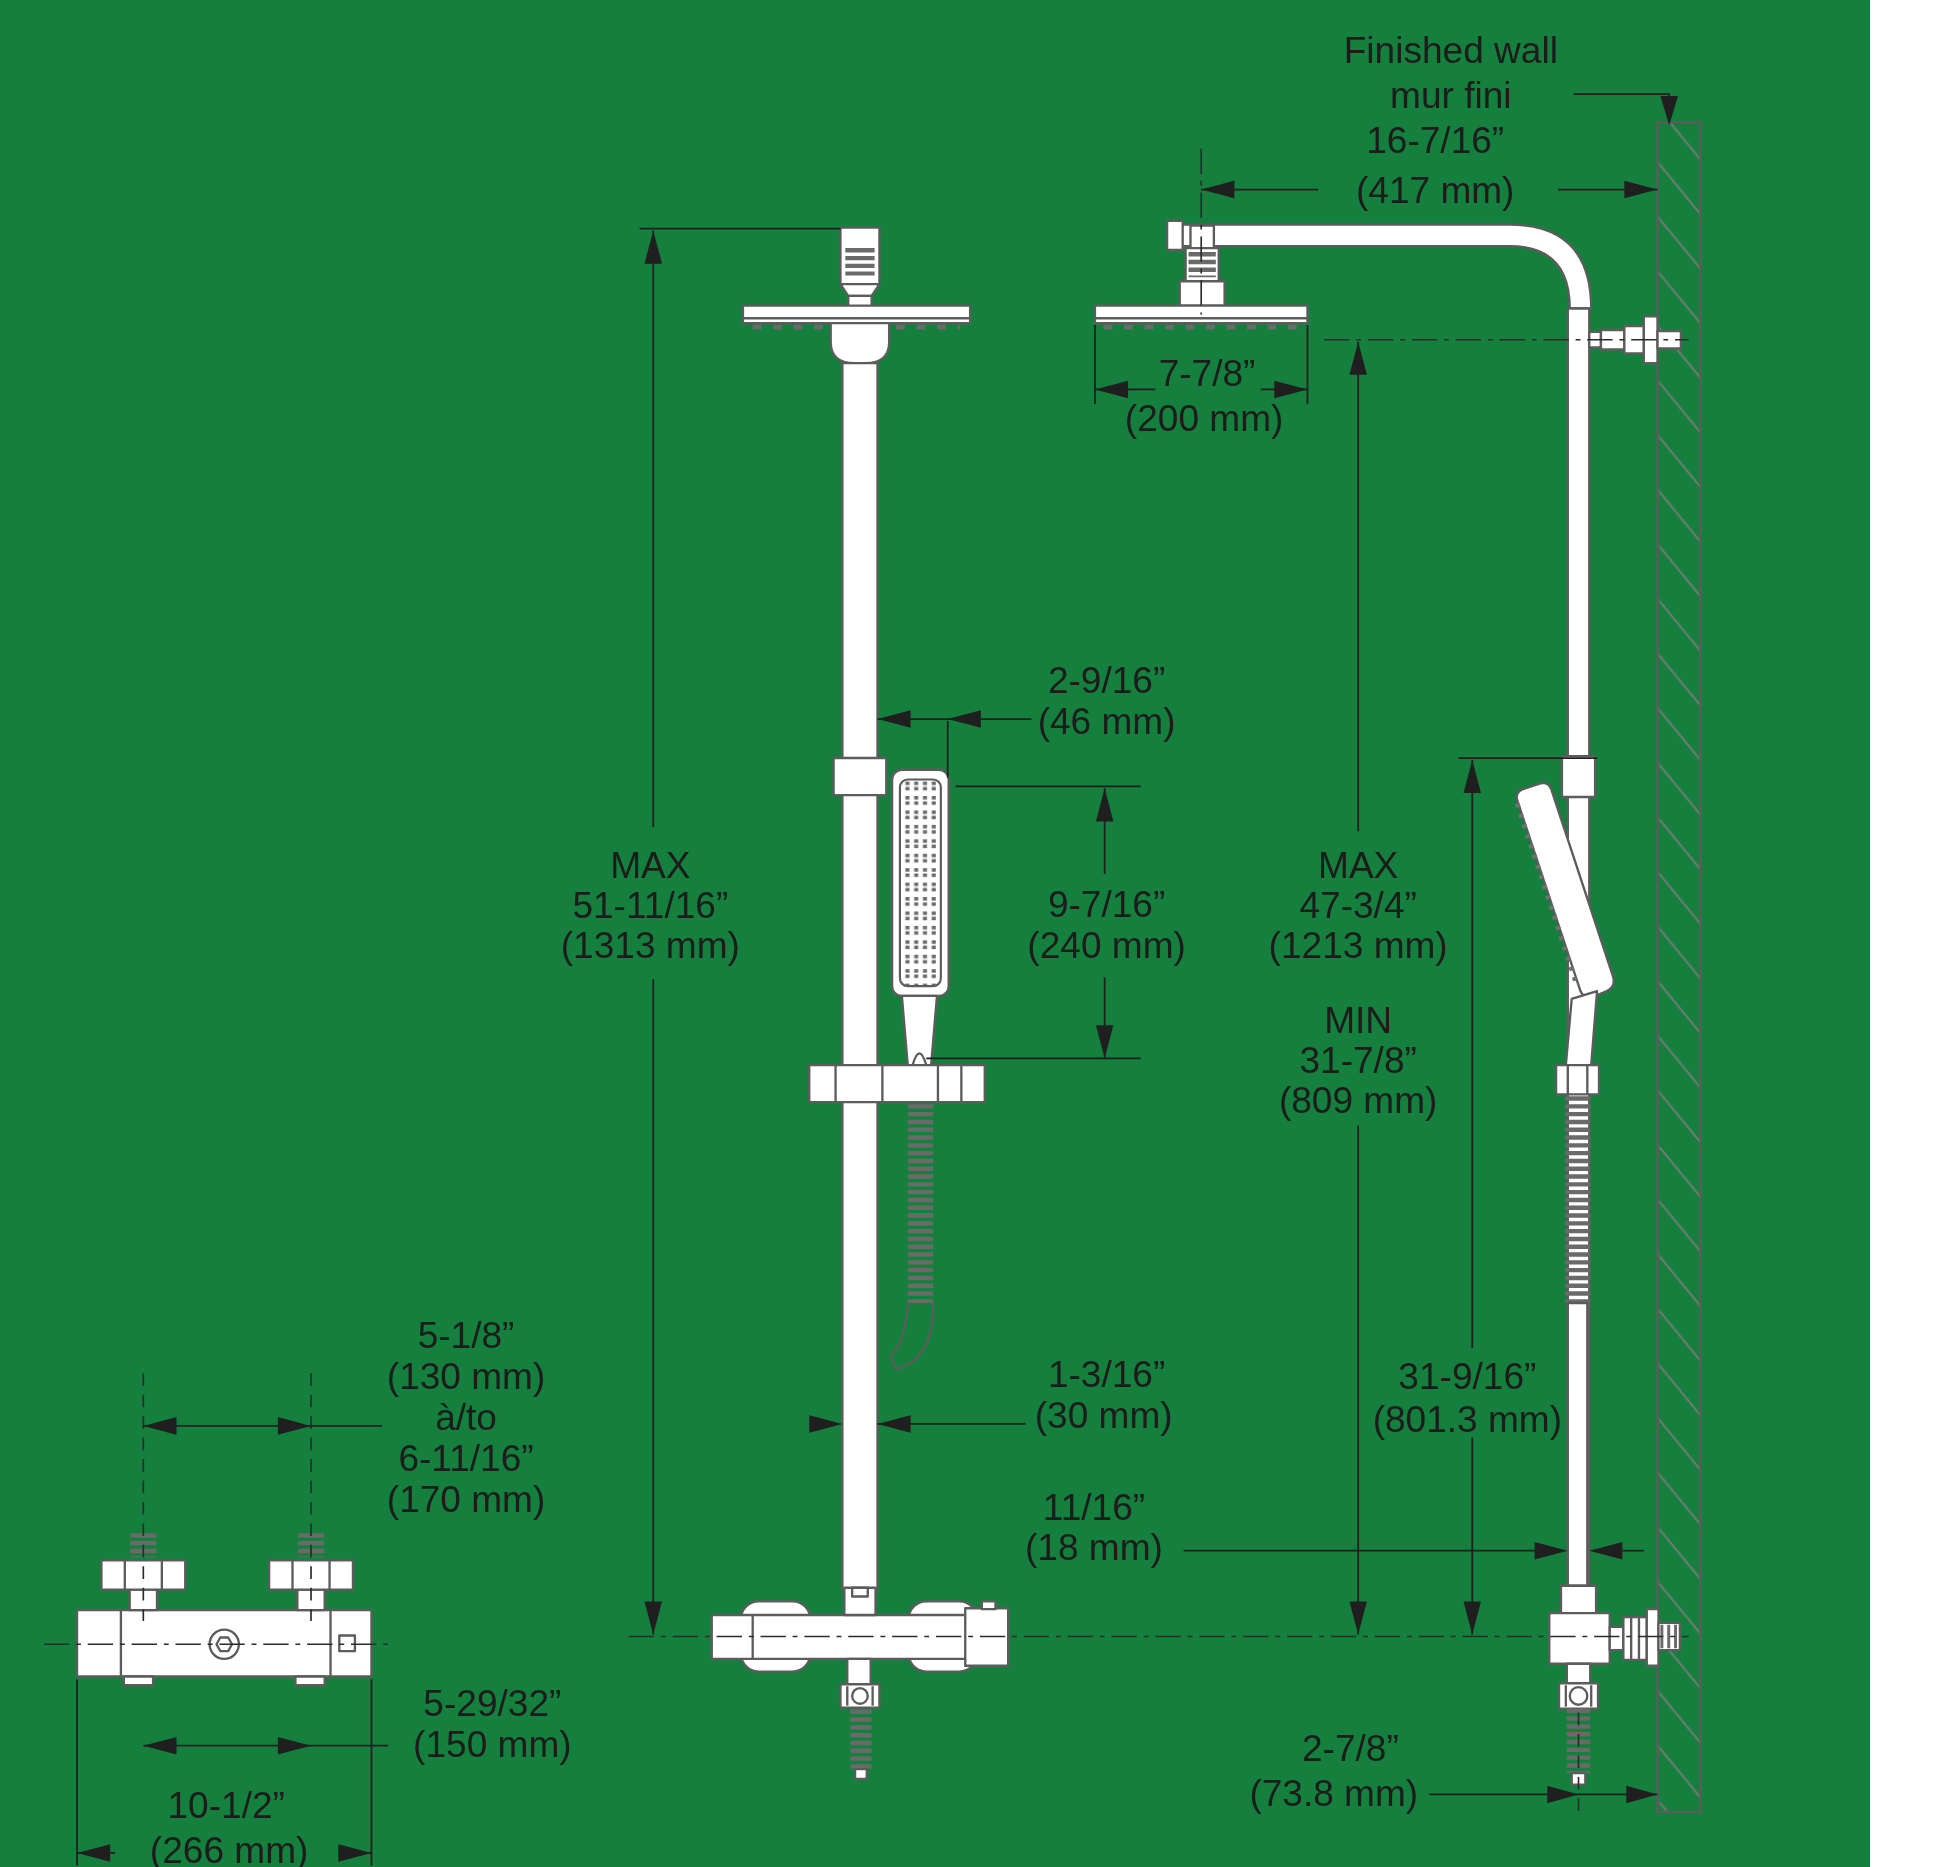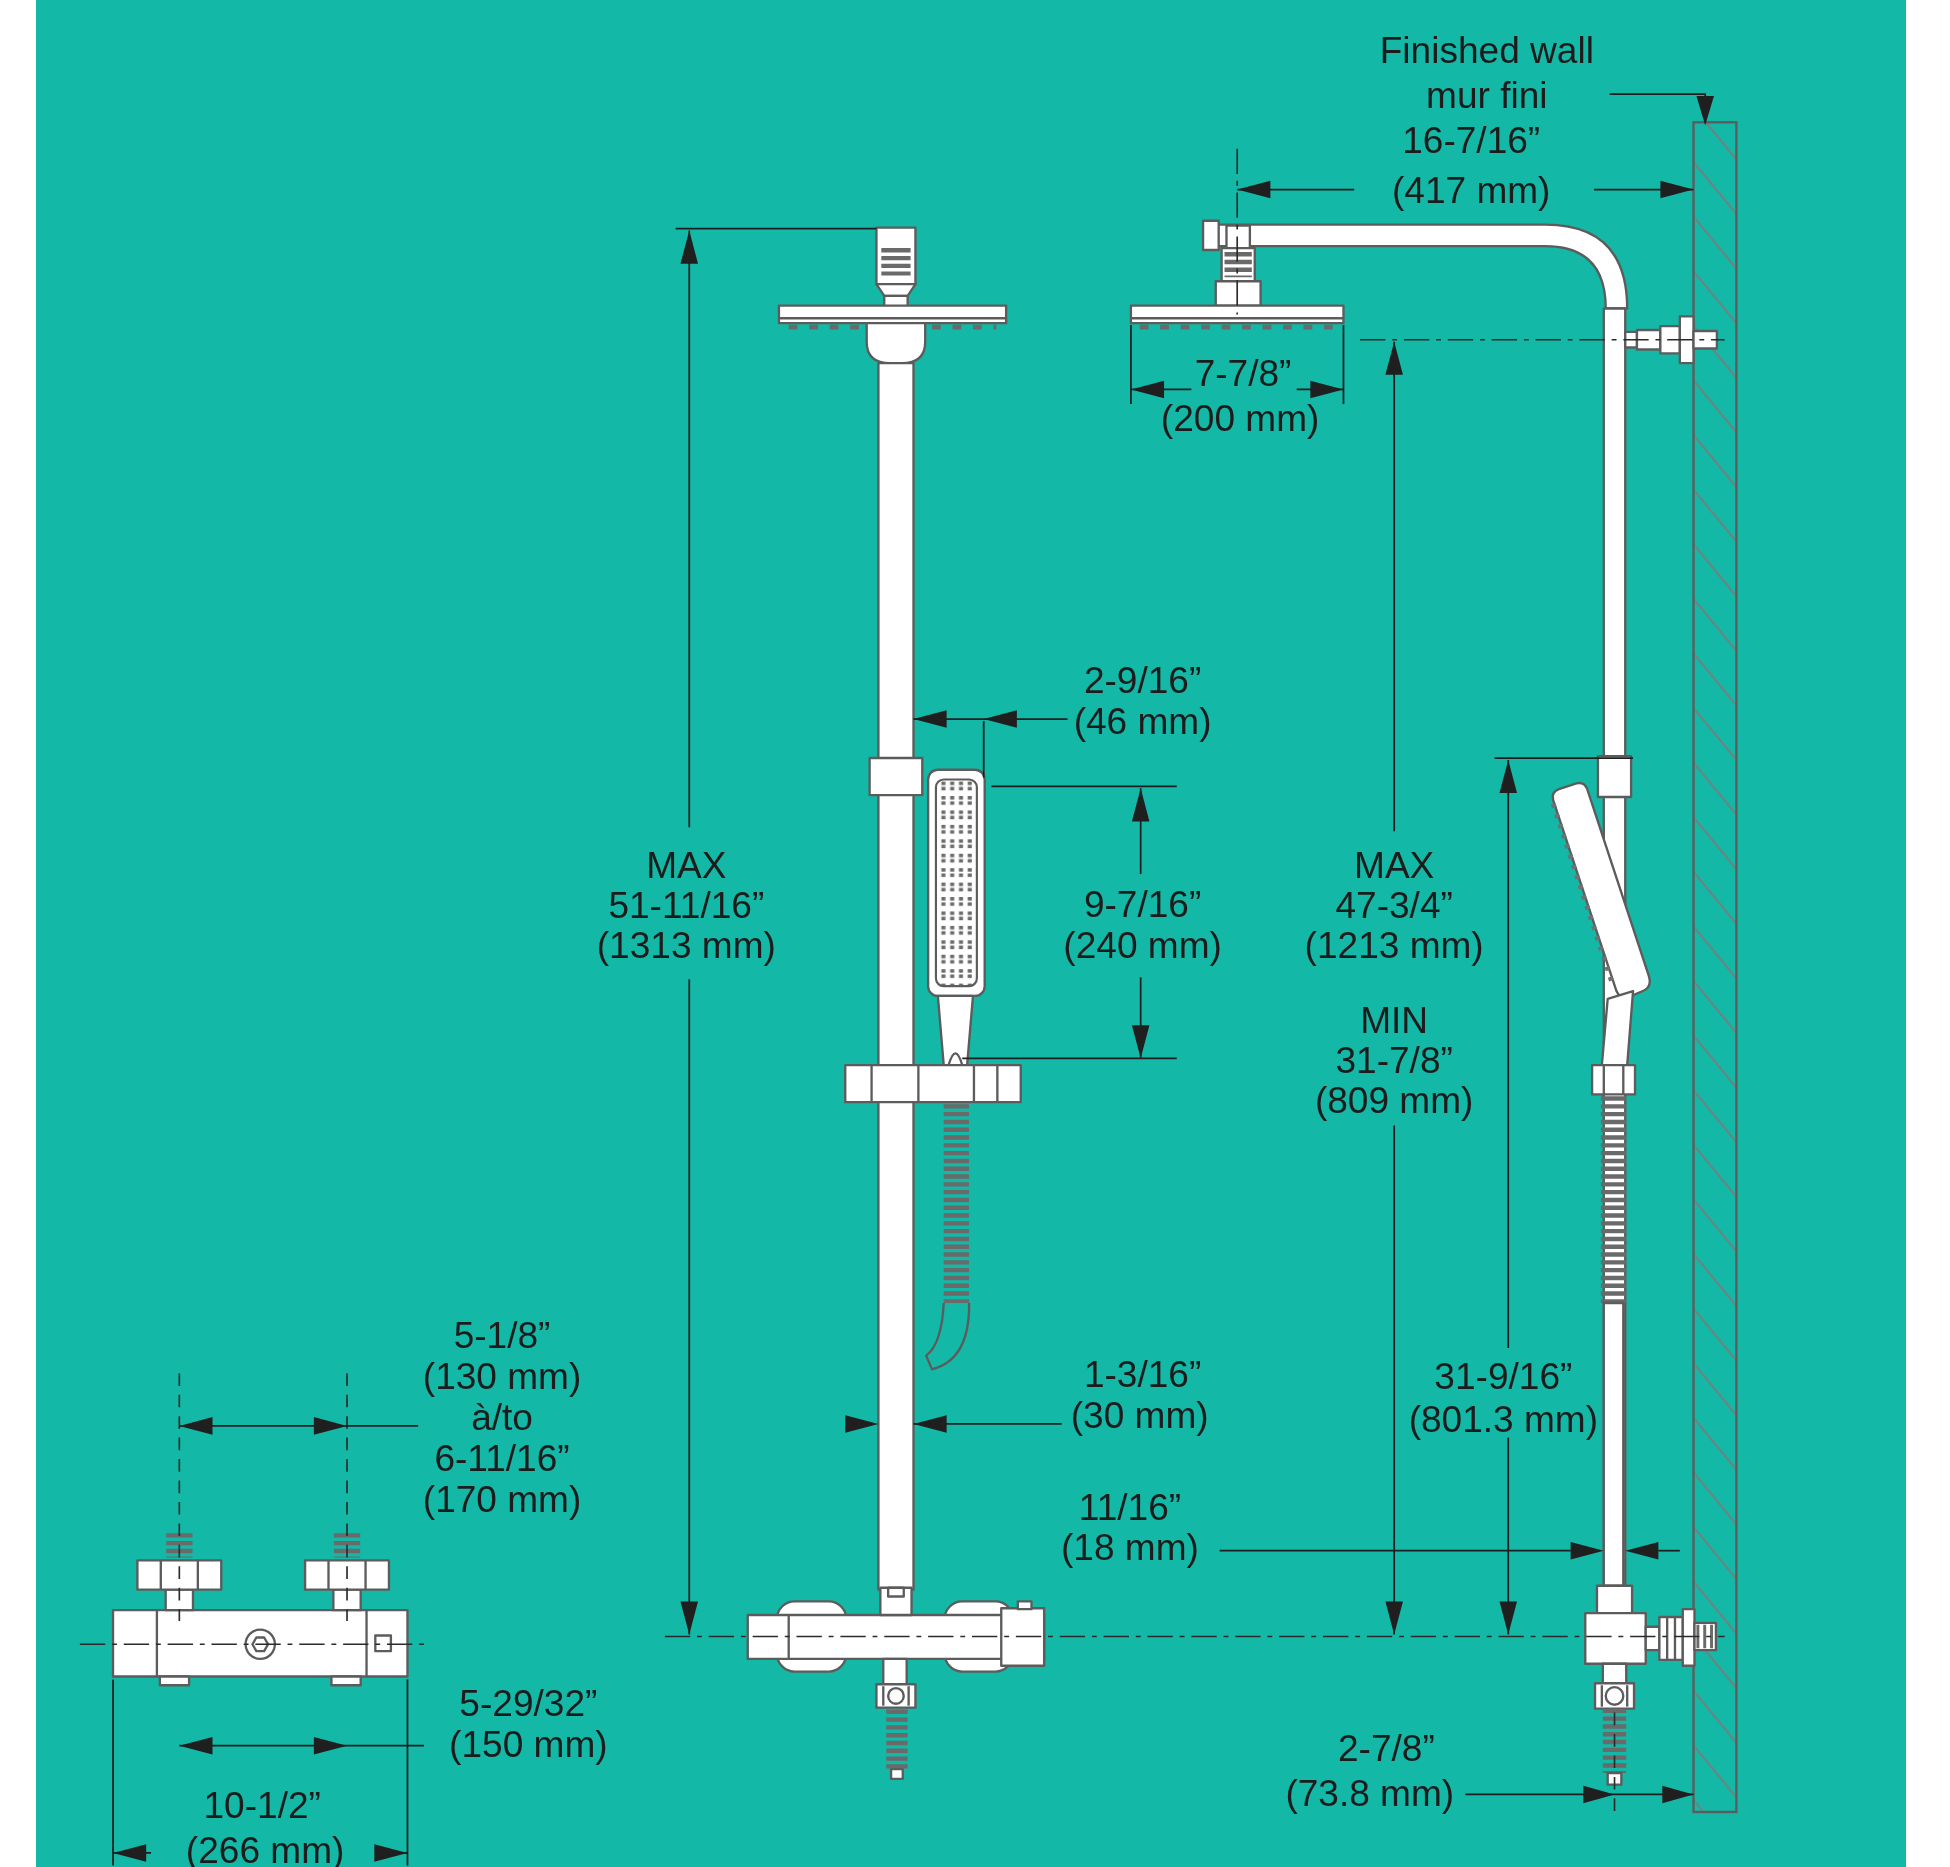--- a/index.html
+++ b/index.html
@@ -1,16 +1,16 @@
 <!DOCTYPE html>
 <html><head>
 <meta charset="utf-8">
 <style>
   html,body{margin:0;padding:0;background:#ffffff;}
-  .stage{width:1870px;height:1868px;position:relative;background:#14b8a6;margin-left:36px;}
+  .stage{width:1870px;height:1868px;position:relative;background:#15803d;}
   svg{display:block;}
   .part{fill:#ffffff;stroke:#5c5c5c;stroke-width:2.4;stroke-linejoin:round;}
   .pline{fill:none;stroke:#5c5c5c;stroke-width:2.4;stroke-linejoin:round;}
   .ribs{fill:none;stroke:#6a6a6a;stroke-dasharray:4.5 3.5;}
   .vthreads{fill:none;stroke:#6a6a6a;stroke-dasharray:3 4;}
   .nozzles{fill:none;stroke:#6a6a6a;stroke-width:5;stroke-dasharray:9 12;}
   .facedots{fill:none;stroke:#707070;stroke-width:5;stroke-dasharray:4 7;}
   .dim{fill:none;stroke:#1f1f1f;stroke-width:1.8;}
   .arr{fill:#1f1f1f;stroke:none;}
   .cl{fill:none;stroke:#2b2b2b;stroke-width:1.7;stroke-dasharray:26 7 5 7;}

